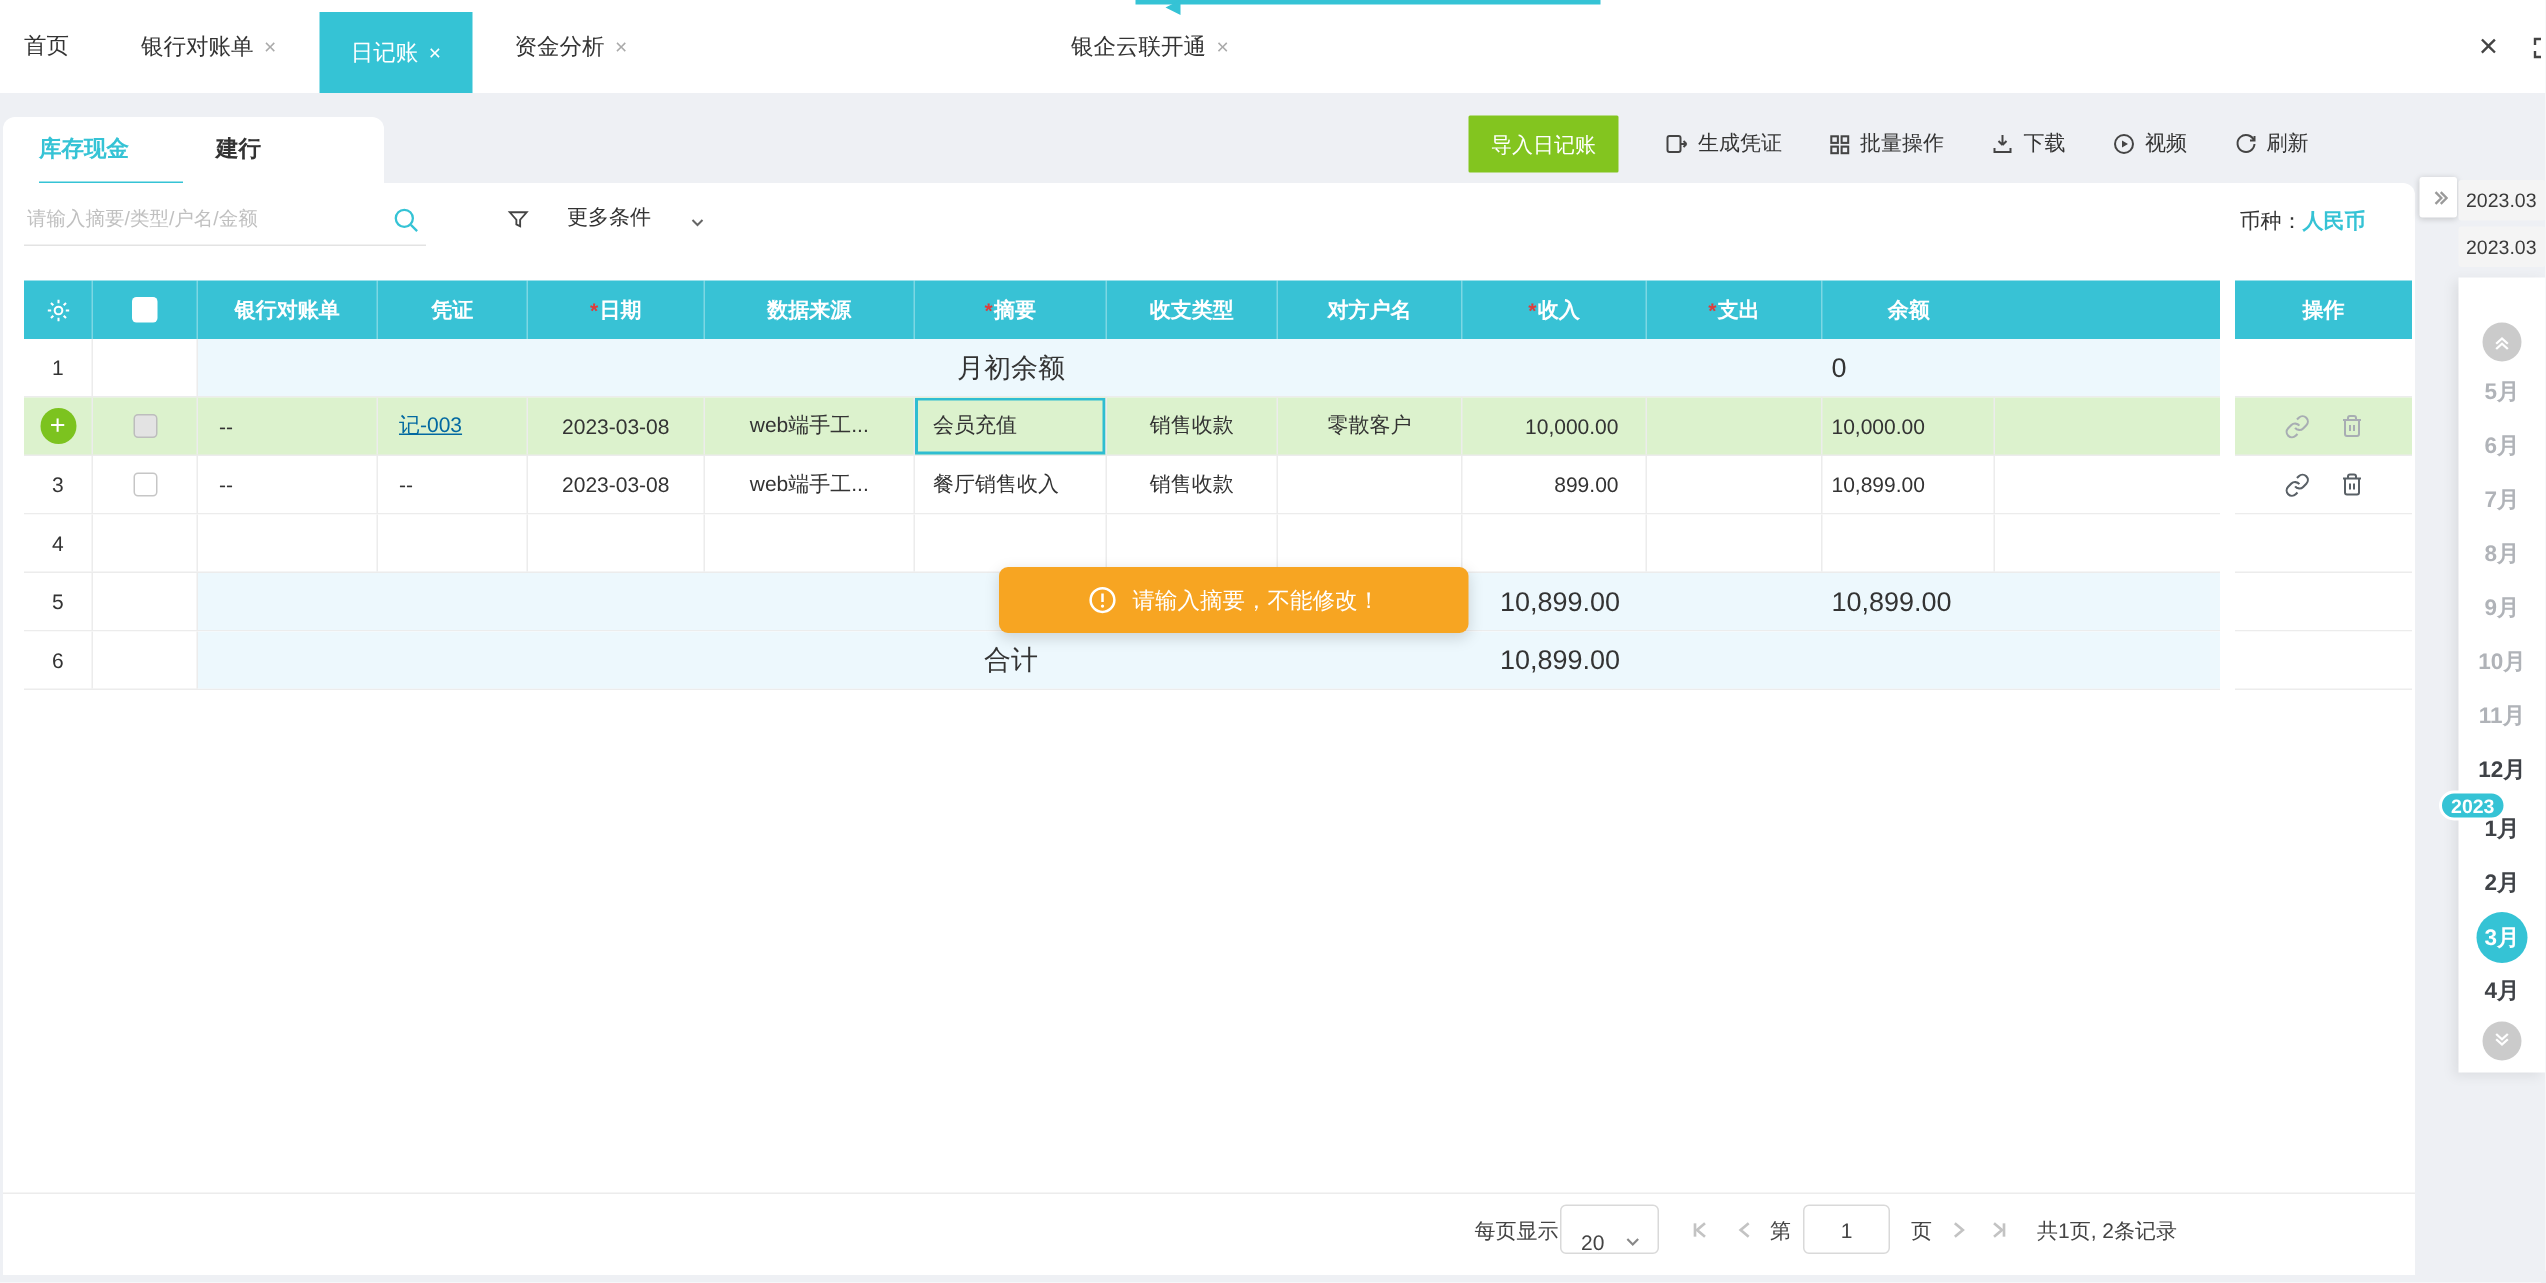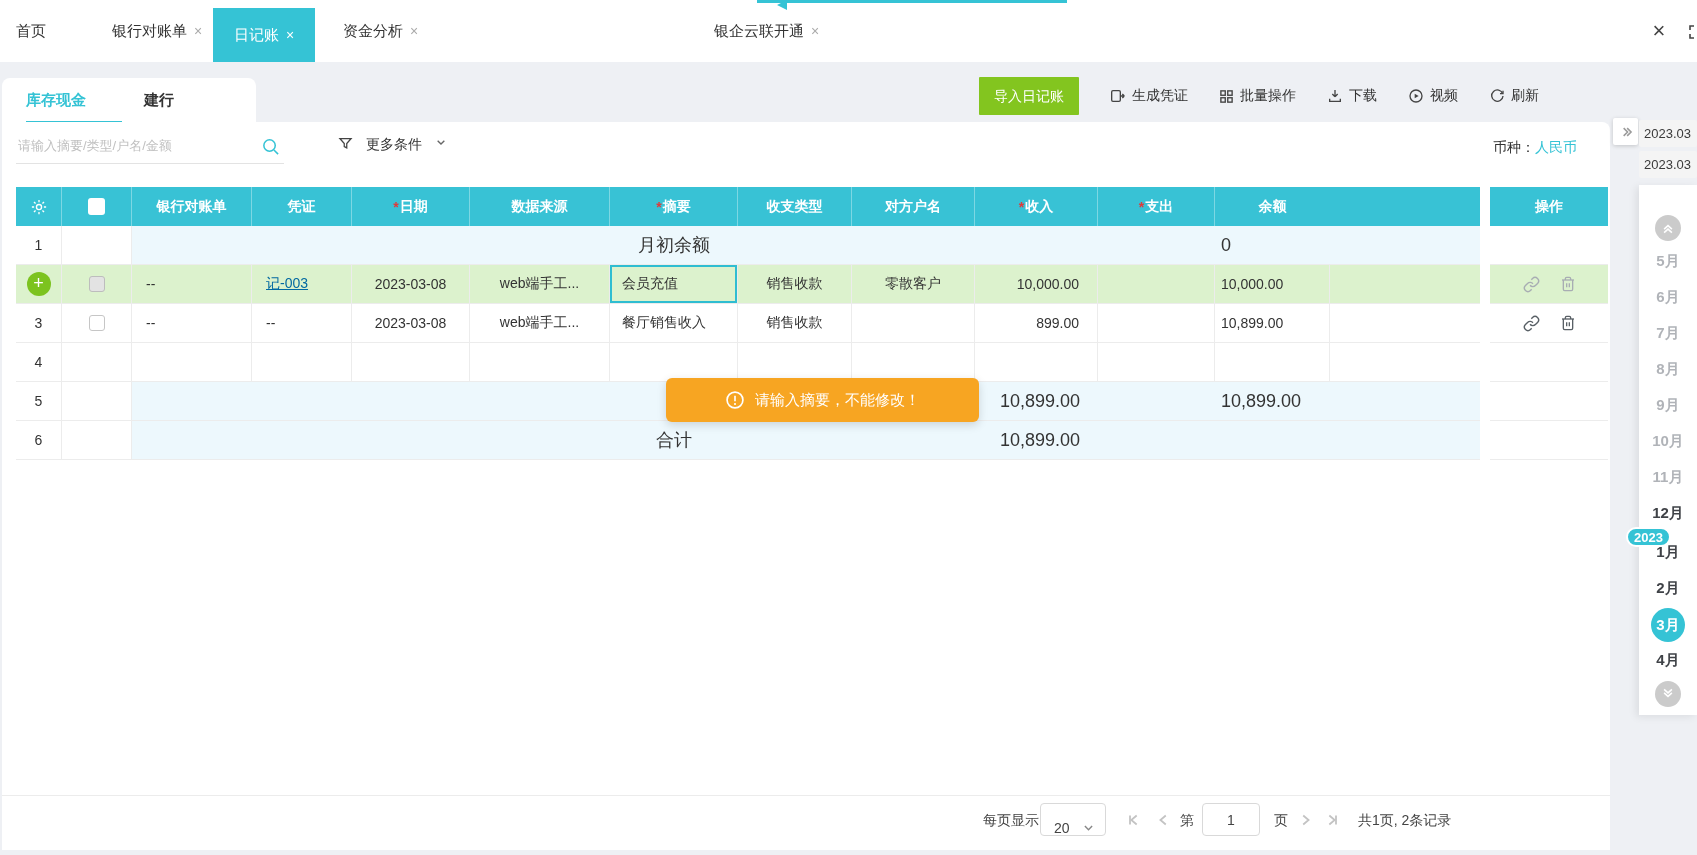--- a/index.html
+++ b/index.html
@@ -36,23 +36,23 @@
   .toolbar { position:absolute; left:979px; top:76px; height:40px; display:flex; align-items:center; }
   .btn-primary { height:38px; line-height:38px; padding:0 15px; background:#83c51f; color:#fff; font-size:14px; border:none; border-radius:1px; cursor:pointer; }
   .tool-item { display:flex; align-items:center; gap:6px; font-size:14px; color:#333; margin-left:31px; cursor:pointer; white-space:nowrap; }
   .tool-item svg { color:#444; }
 
   
   .searchwrap { position:absolute; left:16px; top:130px; width:268px; }
   .searchwrap input { width:100%; border:none; border-bottom:1px solid #e3e3e3; background:transparent; font-size:13px; padding:8px 30px 10px 2px; outline:none; color:#333; }
   .searchwrap input::placeholder { color:#c0c0c0; }
   .search-ic { position:absolute; right:4px; top:7px; color:#35c3d5; cursor:pointer; }
-  .morefilter { position:absolute; left:338px; top:136px; display:flex; align-items:flex-start; gap:13px; font-size:14px; color:#333; cursor:pointer; }
+  .morefilter { position:absolute; left:338px; top:136px; display:flex; align-items:flex-end; gap:25px; font-size:14px; color:#333; cursor:pointer; }
   .currency { position:absolute; left:1493px; top:139px; font-size:14px; }
-  .currency .val { color:#35c3d5; cursor:pointer; }
+  .currency .val { color:#35c3d5; cursor:pointer;font-weight:bold; }
 
   
   .g13 { display:grid; grid-template-columns:46px 70px 120px 100px 118px 140px 128px 114px 123px 123px 117px 115px 150px; }
   .g11 { display:grid; grid-template-columns:120px 100px 118px 140px 128px 114px 123px 123px 117px 115px 150px; }
   .maintable { position:absolute; left:16px; top:187px; width:1464px; }
   .thead { height:39px; background:#38c2d5; }
   .th { display:flex; align-items:center; justify-content:center; color:#fff; font-size:14px; font-weight:bold; border-right:1px solid rgba(255,255,255,.35); }
   .th:last-child { border-right:none; }
   .req { color:#e03a3a; margin-right:1px; }
   .trow { height:39px; border-bottom:1px solid #ececec; background:#fff; }
@@ -111,21 +111,21 @@
   .month-sel { position:absolute; left:12px; width:34px; height:34px; border-radius:50%; background:#35c3d5;
     color:#fff; font-size:15px; font-weight:bold; display:flex; align-items:center; justify-content:center; cursor:pointer; }
   .yearbadge { position:absolute; left:1626px; top:527px; width:45px; height:20px; background:#35c3d5; border:2px solid #fff;
     border-radius:11px; color:#fff; font-size:13px; font-weight:bold; display:flex; align-items:center; justify-content:center; }
 </style>
 </head>
 <body>
 
 <div class="tabbar">
   <div class="wtab" style="left:16px"><span>首页</span></div>
-  <div class="wtab" style="left:112px"><span>银行对账单</span><span class="x">×</span></div>
+  <div class="wtab" style="left:94px"><span>银行对账单</span><span class="x">×</span></div>
   <div class="wtab active" style="left:213px; width:102px"><span>日记账</span><span class="x">×</span></div>
   <div class="wtab" style="left:343px"><span>资金分析</span><span class="x">×</span></div>
   <div class="wtab" style="left:714px"><span>银企云联开通</span><span class="x">×</span></div>
   <div class="deco-line"></div>
   <div class="deco-arrow"></div>
   <div class="win-close">×</div>
   <div class="win-full">
     <svg width="16" height="16" viewBox="0 0 16 16" fill="none" stroke="currentColor" stroke-width="1.6">
         <path d="M2 6V2h4M10 2h4v4M14 10v4h-4M6 14H2v-4"></path>
       </svg>

